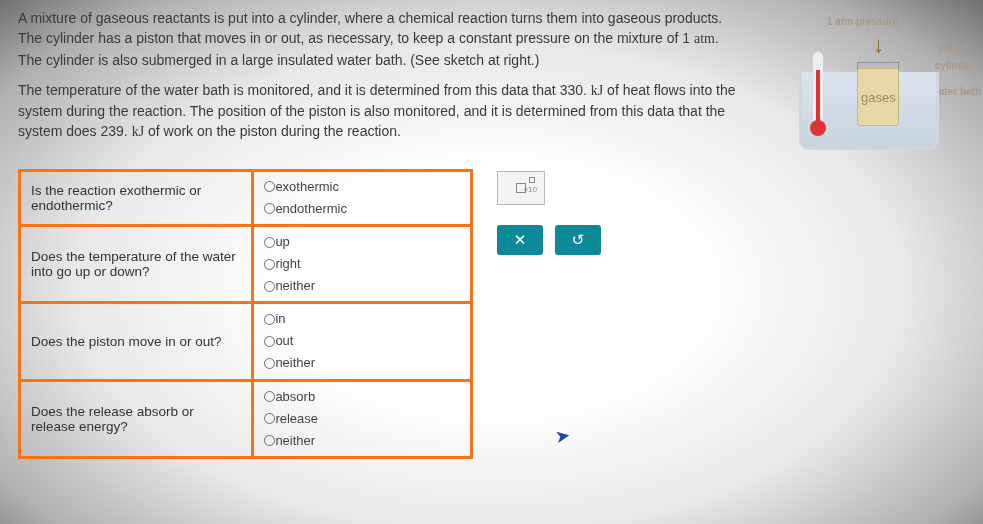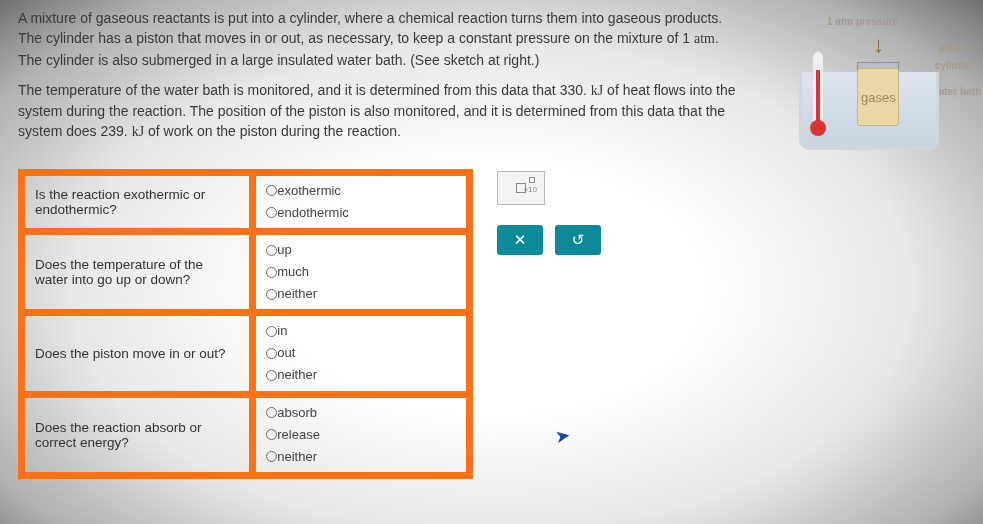--- a/index.html
+++ b/index.html
@@ -29,21 +29,21 @@
       align-items: flex-start;
       margin-top: 26px;
       gap: 24px;
     }
     table.qtable {
       border-collapse: collapse;
       width: 455px;
       background: rgba(255,255,255,0.0);
     }
     table.qtable td {
-      border: 7px solid #f97316;
+      border: 3px solid #f97316;
       padding: 6px 10px;
       vertical-align: middle;
       font-size: 13.5px;
       color: #333;
       margin-left: 12px;
     }
     table.qtable td.qcell { width: 235px; }
     table.qtable td.acell { width: 220px; padding: 4px 10px; }
     .opt {
       display: flex;
@@ -180,21 +180,21 @@
       </tr>
       <tr>
         <td class="qcell">Does the temperature of the water into go up or down?</td>
         <td class="acell">
           <div class="opt">
                 <span class="radio"></span>
                 <span>up</span>
               </div>
           <div class="opt">
                 <span class="radio"></span>
-                <span>much</span>
+                <span>right</span>
               </div>
           <div class="opt">
                 <span class="radio"></span>
                 <span>neither</span>
               </div>
         </td>
       </tr>
       <tr>
         <td class="qcell">Does the piston move in or out?</td>
         <td class="acell">
@@ -206,21 +206,21 @@
                 <span class="radio"></span>
                 <span>out</span>
               </div>
           <div class="opt">
                 <span class="radio"></span>
                 <span>neither</span>
               </div>
         </td>
       </tr>
       <tr>
-        <td class="qcell">Does the reaction absorb or correct energy?</td>
+        <td class="qcell">Does the release absorb or release energy?</td>
         <td class="acell">
           <div class="opt">
                 <span class="radio"></span>
                 <span>absorb</span>
               </div>
           <div class="opt">
                 <span class="radio"></span>
                 <span>release</span>
               </div>
           <div class="opt">

